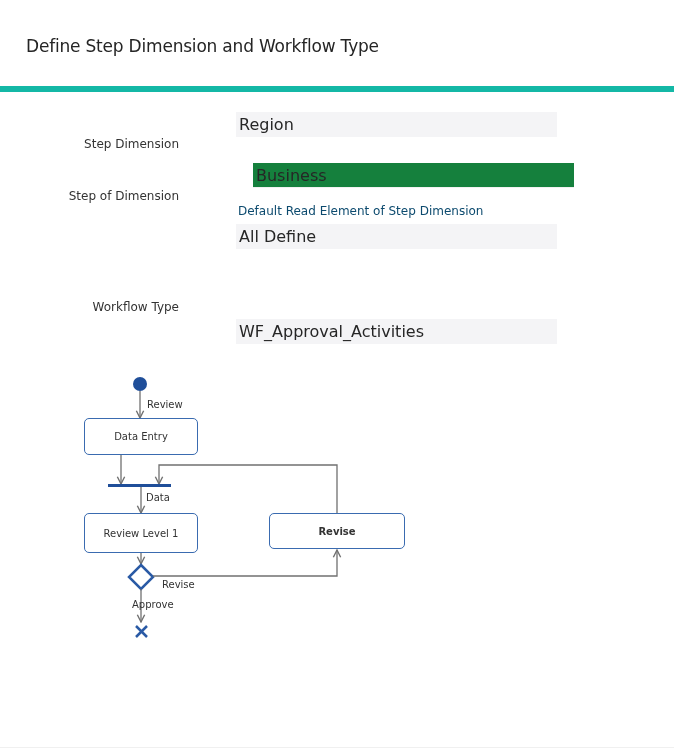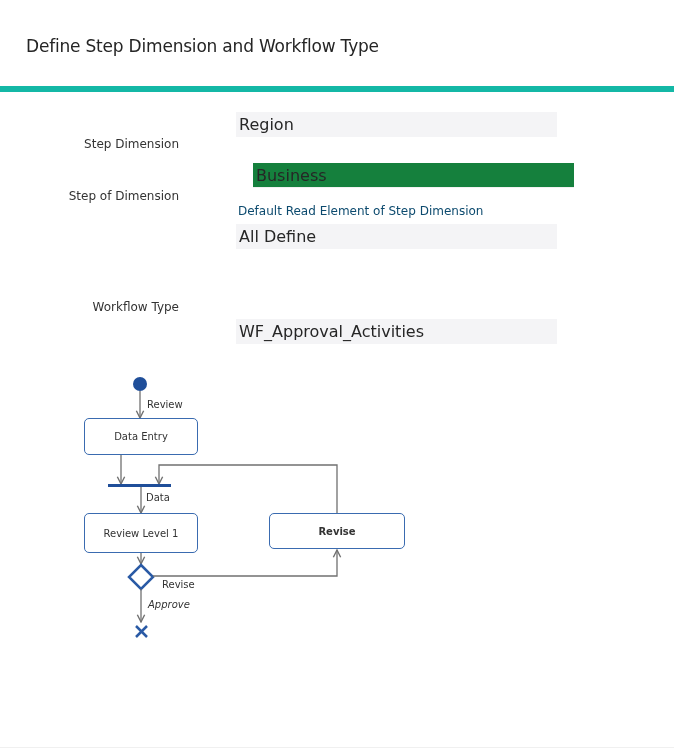--- a/index.html
+++ b/index.html
@@ -154,15 +154,15 @@
   </g>
 </svg>
 
 <div class="node" style="left:84px; top:418px; width:114px; height:37px;">Data Entry</div>
 <div class="node" style="left:84px; top:513px; width:114px; height:40px;">Review Level 1</div>
 <div class="node" style="left:269px; top:513px; width:136px; height:36px;font-weight:bold;">Revise</div>
 
 <div class="edge-label" style="left:147px; top:399px;">Review</div>
 <div class="edge-label" style="left:146px; top:492px;">Data</div>
 <div class="edge-label" style="left:162px; top:579px;">Revise</div>
-<div class="edge-label" style="left:148px; top:599px;font-style:italic;">Approve</div>
+<div class="edge-label" style="left:132px; top:599px;">Approve</div>
 
 <div class="footer-line"></div>
 
 </body></html>

